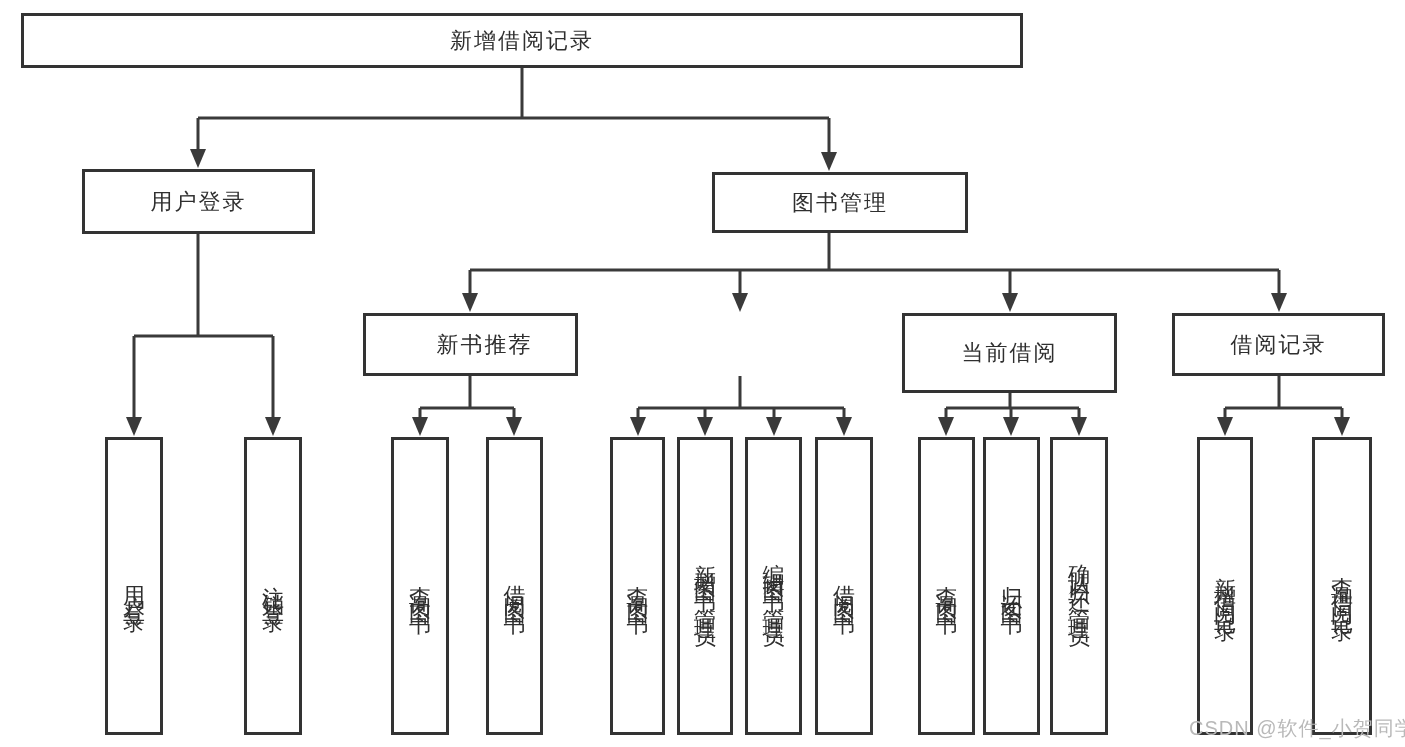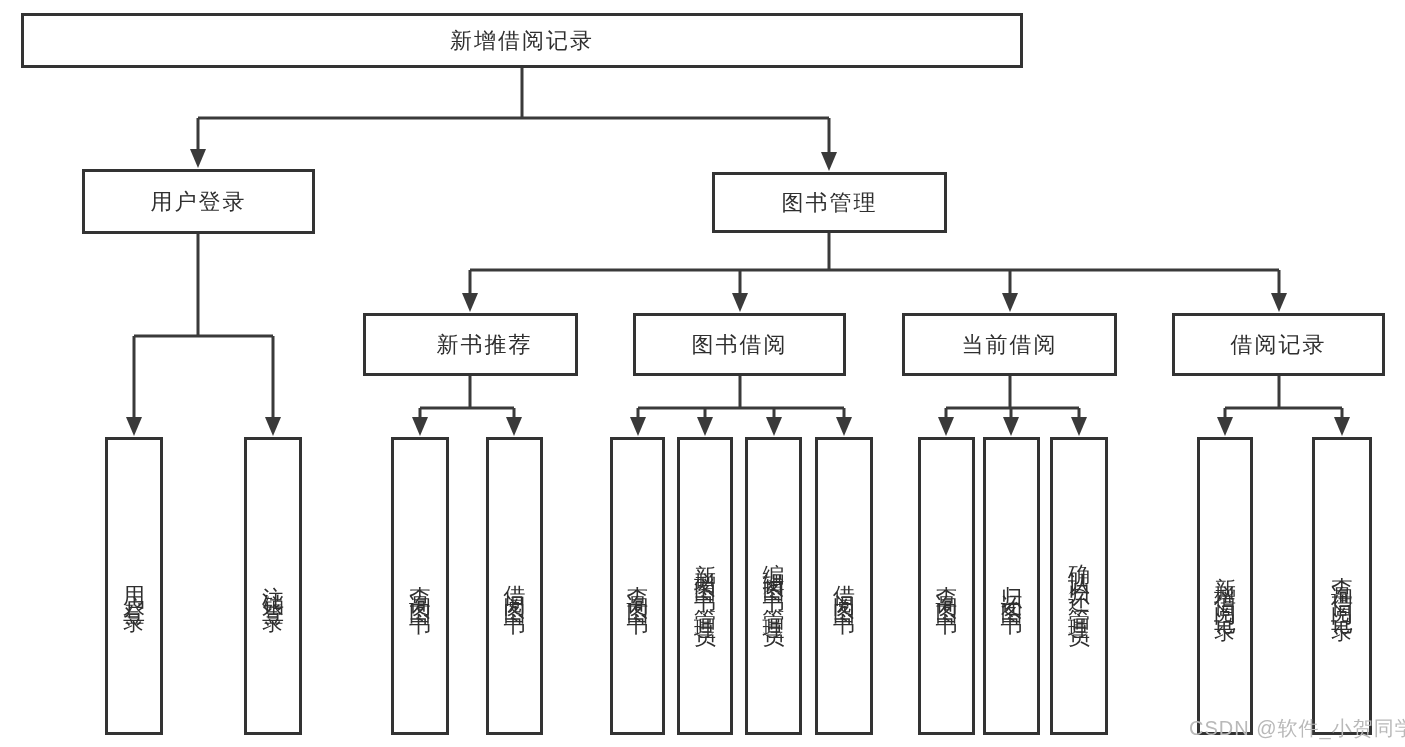--- a/index.html
+++ b/index.html
@@ -101,25 +101,24 @@
     <g>
       <path d="M1279 376 V408 M1225 408 H1342 M1225 408 V419 M1342 408 V419"></path>
       <polygon points="1217,417 1233,417 1225,436" fill="#3a3a3a" stroke="none"></polygon>
       <polygon points="1334,417 1350,417 1342,436" fill="#3a3a3a" stroke="none"></polygon>
     </g>
   </svg>
 
   <div class="node h-node" style="left:21px; top:13px; width:1002px; height:55px;">新增借阅记录</div>
 
   <div class="node h-node" style="left:82px; top:169px; width:233px; height:65px;">用户登录</div>
-  <div class="node h-node" style="left:712px; top:172px; width:235px; height:61px;">图书管理</div>
+  <div class="node h-node" style="left:712px; top:172px; width:256px; height:61px;">图书管理</div>
 
   <div class="node h-node" style="left:363px; top:313px; width:215px; height:63px;padding-left:28px;">新书推荐</div>
-  <div class="node h-node" style="left:633px; top:313px; width:213px; height:63px;">图书借阅</div>
-  <div class="node h-node" style="left:902px; top:313px; width:215px; height:63px;">当前借阅</div>
+  <div class="node h-node" style="left:902px; top:313px; width:215px; height:80px;">当前借阅</div>
   <div class="node h-node" style="left:1172px; top:313px; width:213px; height:63px;">借阅记录</div>
 
   <div class="node v-node" style="left:105px; top:437px; width:58px; height:298px;">用户登录</div>
   <div class="node v-node" style="left:244px; top:437px; width:58px; height:298px;">注销登录</div>
 
   <div class="node v-node" style="left:391px; top:437px; width:58px; height:298px;">查询图书</div>
   <div class="node v-node" style="left:486px; top:437px; width:57px; height:298px;">借阅图书</div>
 
   <div class="node v-node" style="left:610px; top:437px; width:55px; height:298px;">查询图书</div>
   <div class="node v-node" style="left:677px; top:437px; width:56px; height:298px;">新增图书（管理员）</div>

